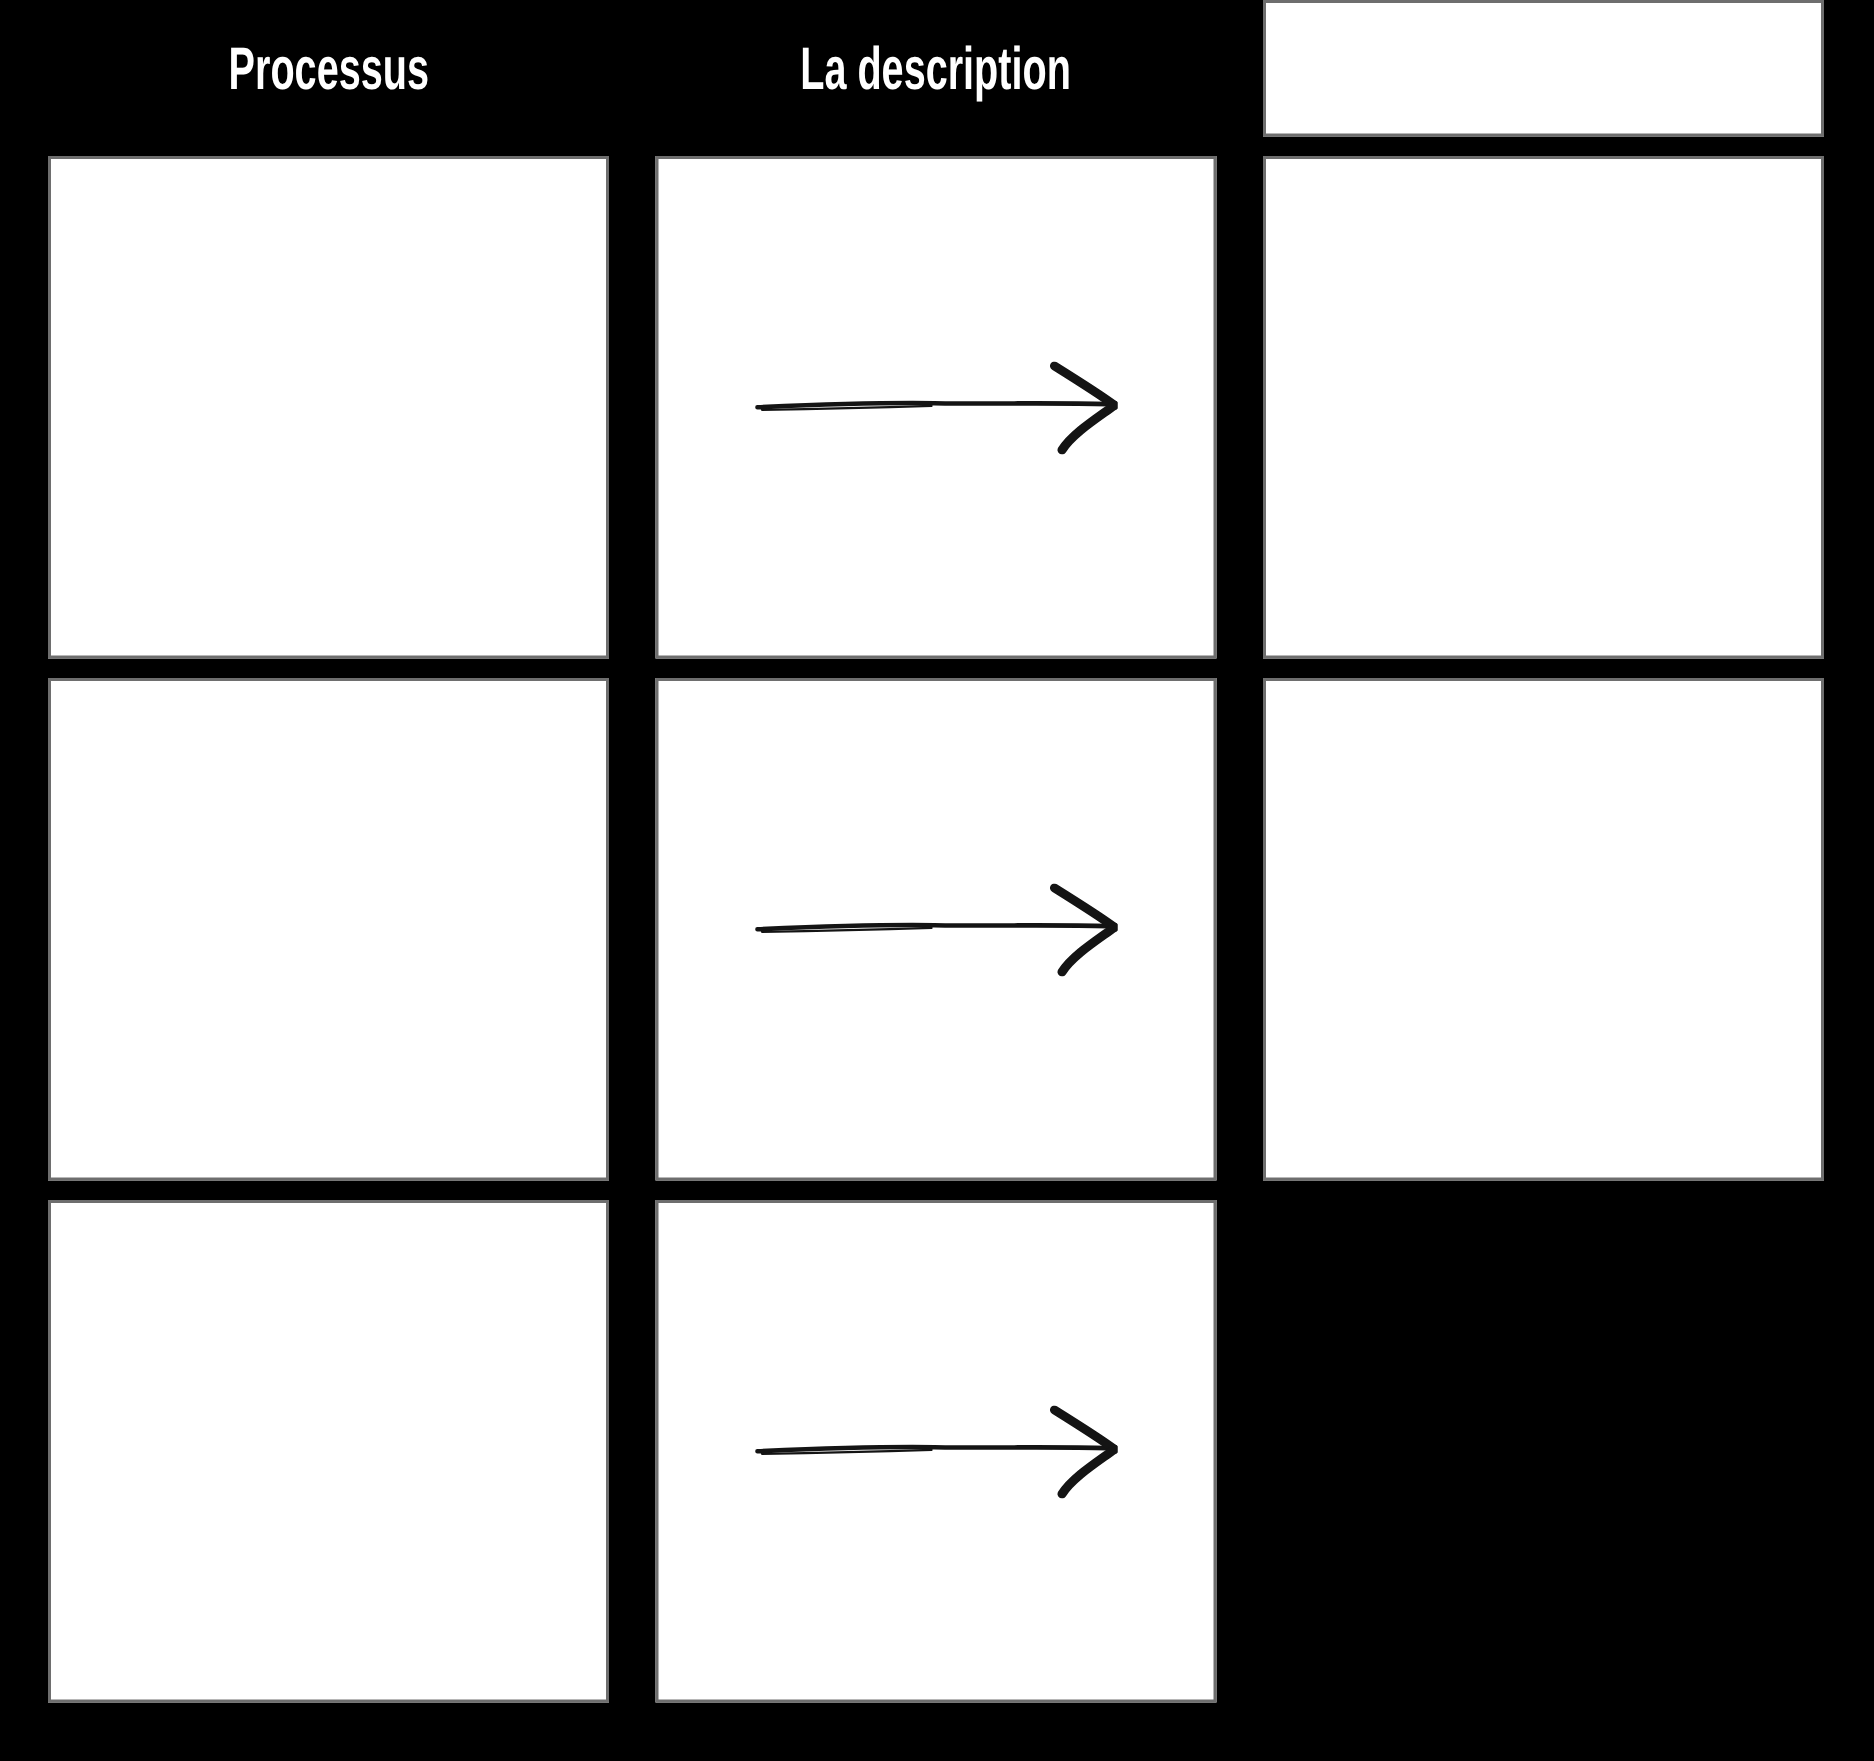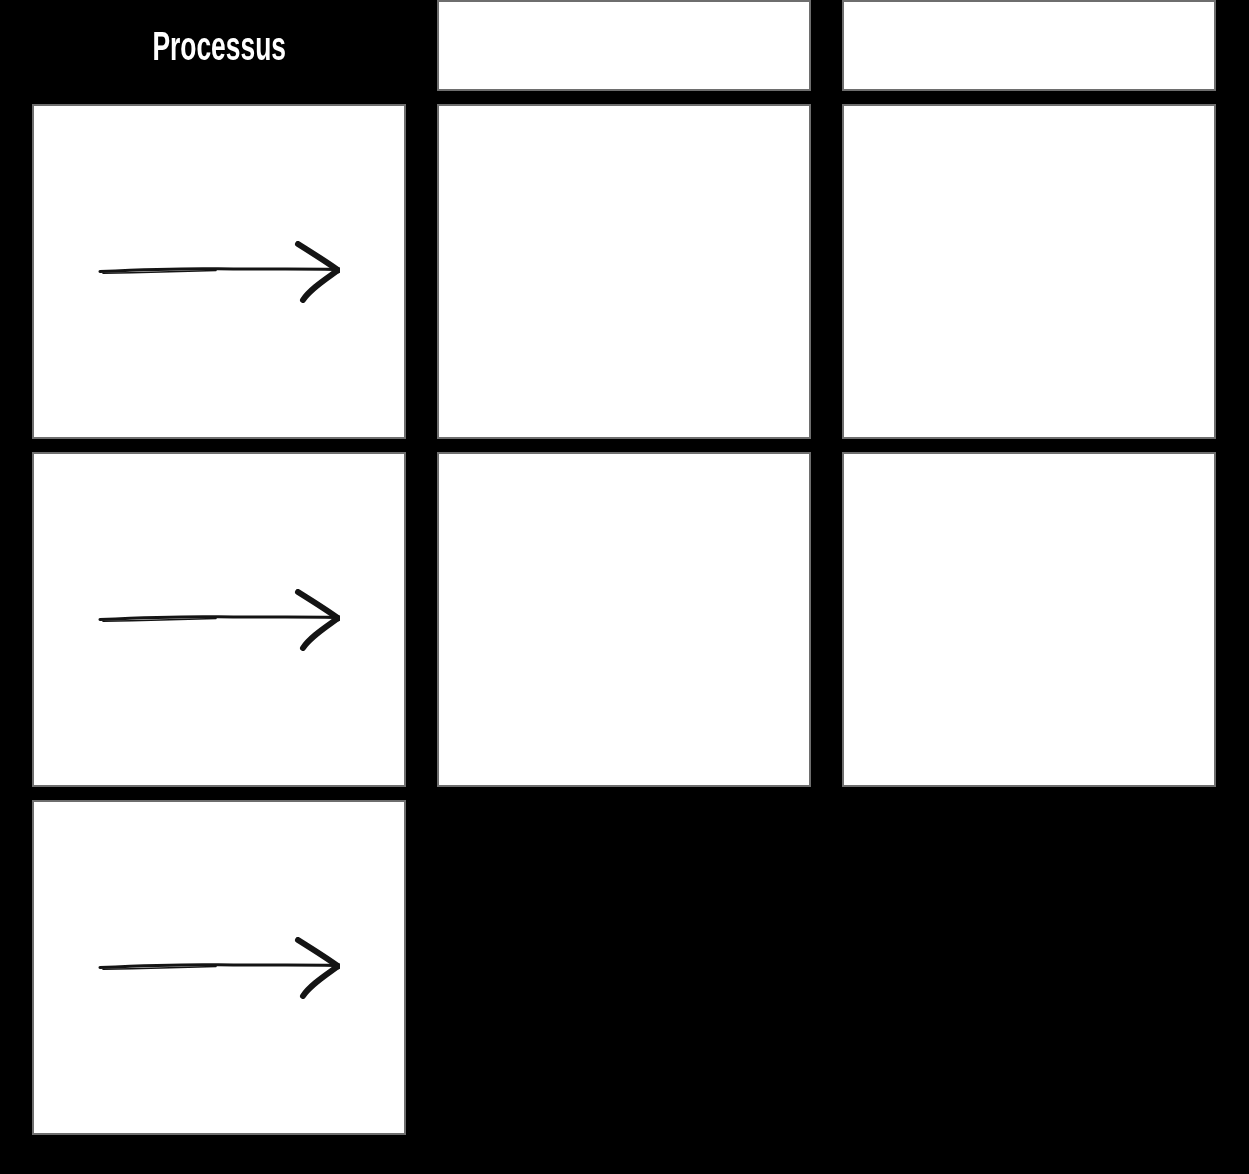--- a/index.html
+++ b/index.html
@@ -54,20 +54,23 @@
   }
 </style>
 </head>
 <body>
 
 <div class="board">
 
   <div class="header-cell">
     <span class="header-label">Processus</span>
   </div>
+  <div class="header-cell">
+    <span class="header-label">La description</span>
+  </div>
 
   <div class="cell"></div>
   <div class="cell"></div>
   <div class="cell equation">
     <svg class="arrow-svg" viewBox="0 0 242 62" aria-hidden="true">
       <g fill="none" stroke="#141414" stroke-linecap="round" stroke-linejoin="round">
         <path d="M2,30.5 C40,28.8 80,27.2 120,27.8 C160,28.4 200,27.4 236,28.4" stroke-width="3.1"></path>
         <path d="M5,32.2 C35,31.8 70,31.2 118,29.6" stroke-width="1.5"></path>
         <path d="M200,3 C216,13 231,22.5 240,29.2" stroke-width="6"></path>
         <path d="M240,29.2 C228,38 212,48 205,59" stroke-width="6"></path>

